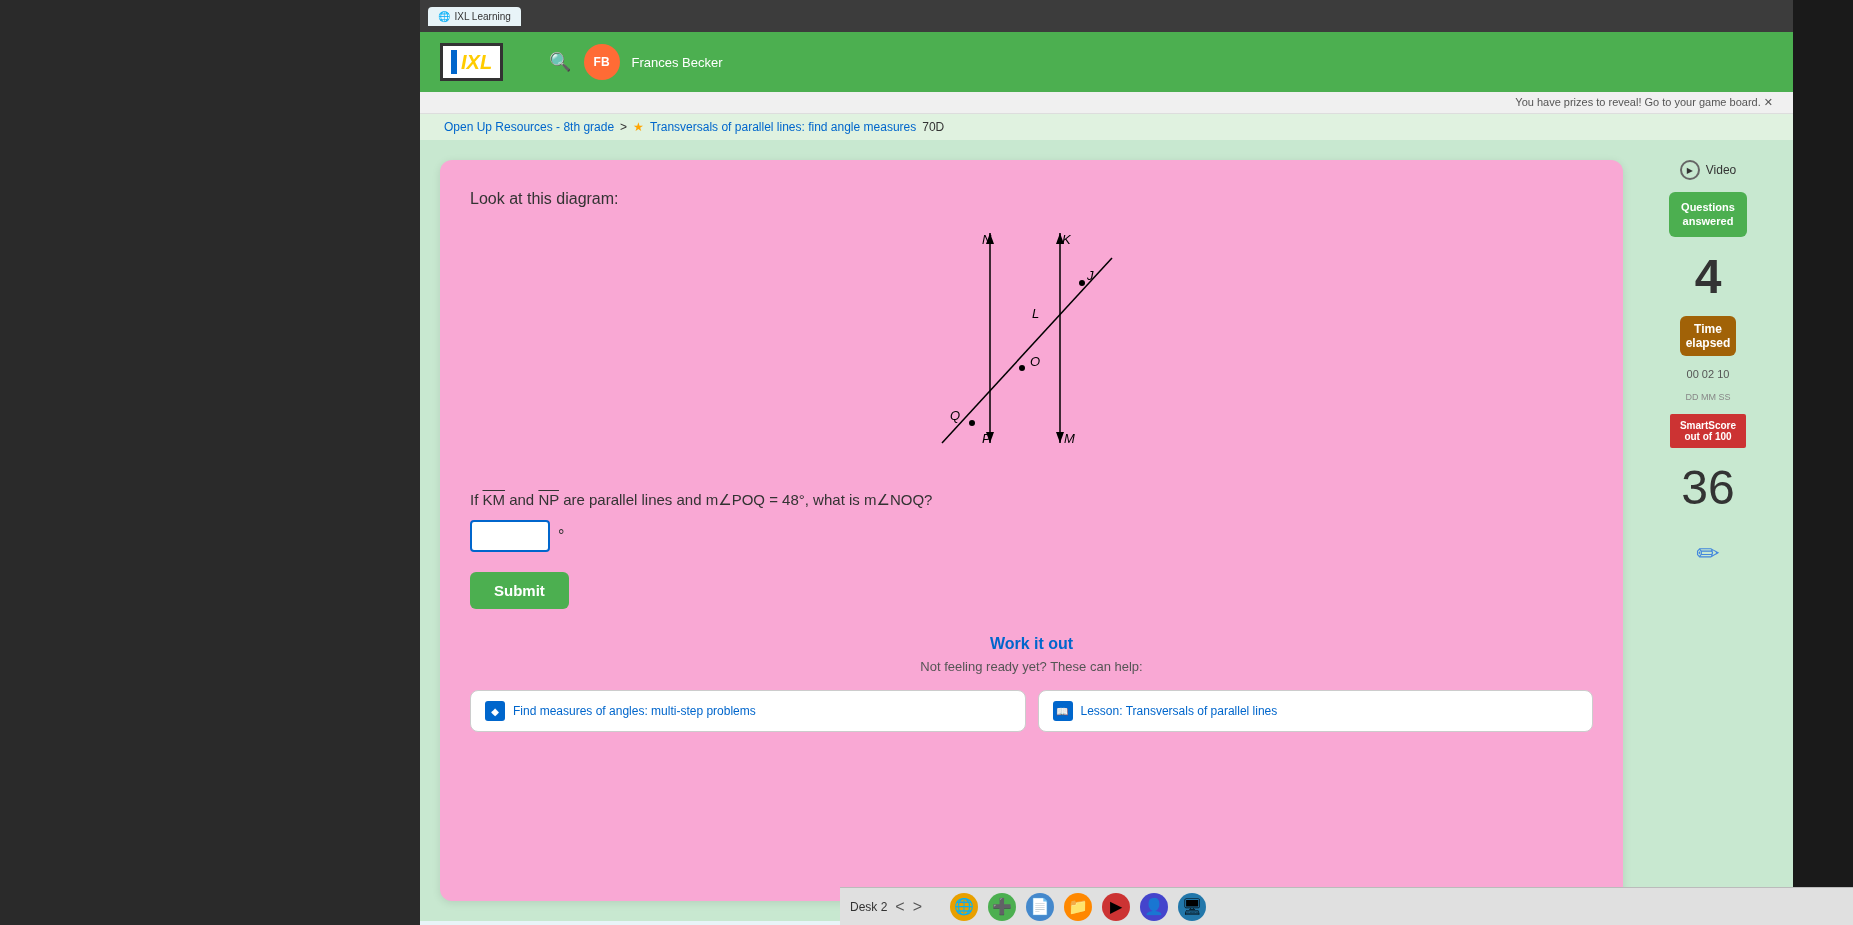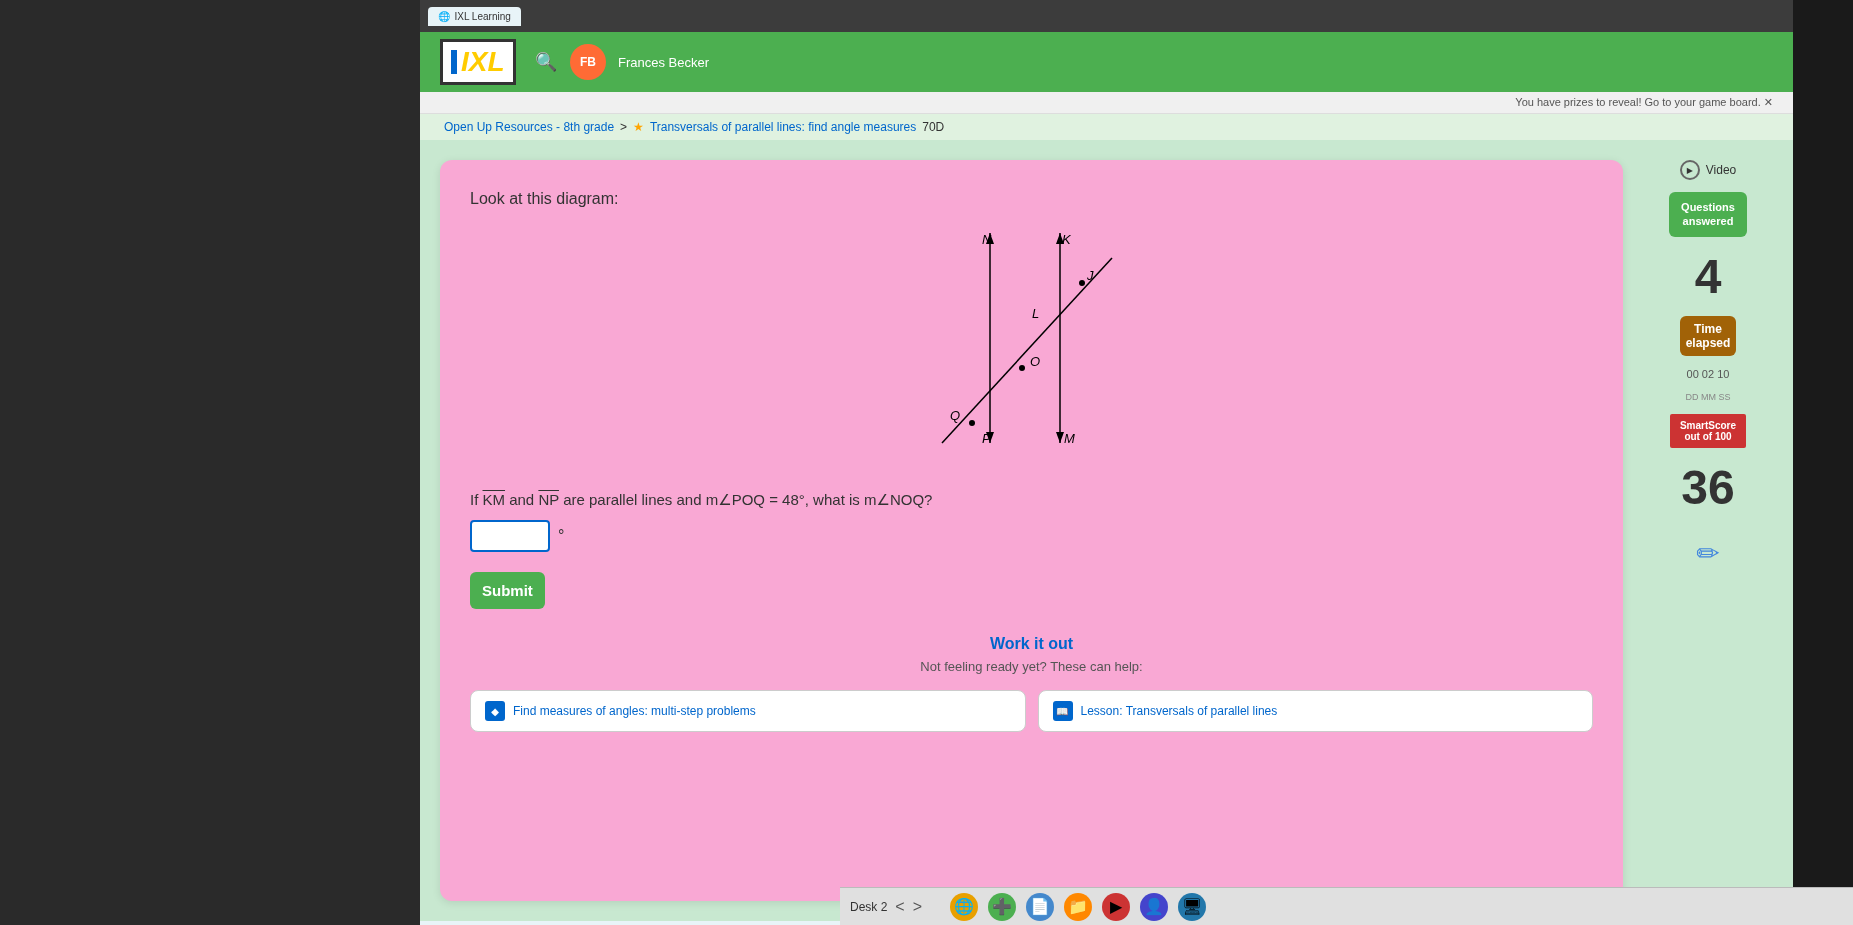--- a/index.html
+++ b/index.html
@@ -69,24 +69,24 @@
       background: #4caf50;
       display: flex;
       align-items: center;
       padding: 0 20px;
       position: relative;
     }
     .ixl-logo {
       background: white;
       border: 3px solid #333;
       padding: 4px 8px;
-      font-size: 28px;
-      font-weight: bold;
-      color: #333;
-      margin-right: 20px;
+      font-size: 20px;
+      font-weight: bold;
+      color: #333;
+      margin-right: 46px;
       display: flex;
       align-items: center;
     }
     .ixl-logo .bar {
       width: 6px;
       height: 24px;
       background: #0066cc;
       margin-right: 4px;
     }
     .ixl-logo .text {
@@ -223,21 +223,21 @@
       font-size: 16px;
       color: #333;
     }
 
     
     .submit-btn {
       background: #4caf50;
       color: white;
       border: none;
       border-radius: 6px;
-      padding: 10px 12px;
+      padding: 10px 24px;
       font-size: 15px;
       font-weight: bold;
       cursor: pointer;
       display: block;
     }
 
     
     .work-it-out {
       margin-top: 26px;
       text-align: center;
@@ -354,21 +354,21 @@
       border: none;
       border-radius: 2px;
       padding: 6px 10px;
       font-size: 10px;
       font-weight: bold;
       cursor: pointer;
       text-align: center;
     }
     .smartscore-number {
       font-size: 48px;
-      font-weight: bold;
+      font-weight: normal;
       color: #333;
     }
     .pencil-icon-btn {
       color: #4488dd;
       font-size: 28px;
       cursor: pointer;
       margin-top: 10px;
     }
 
     

